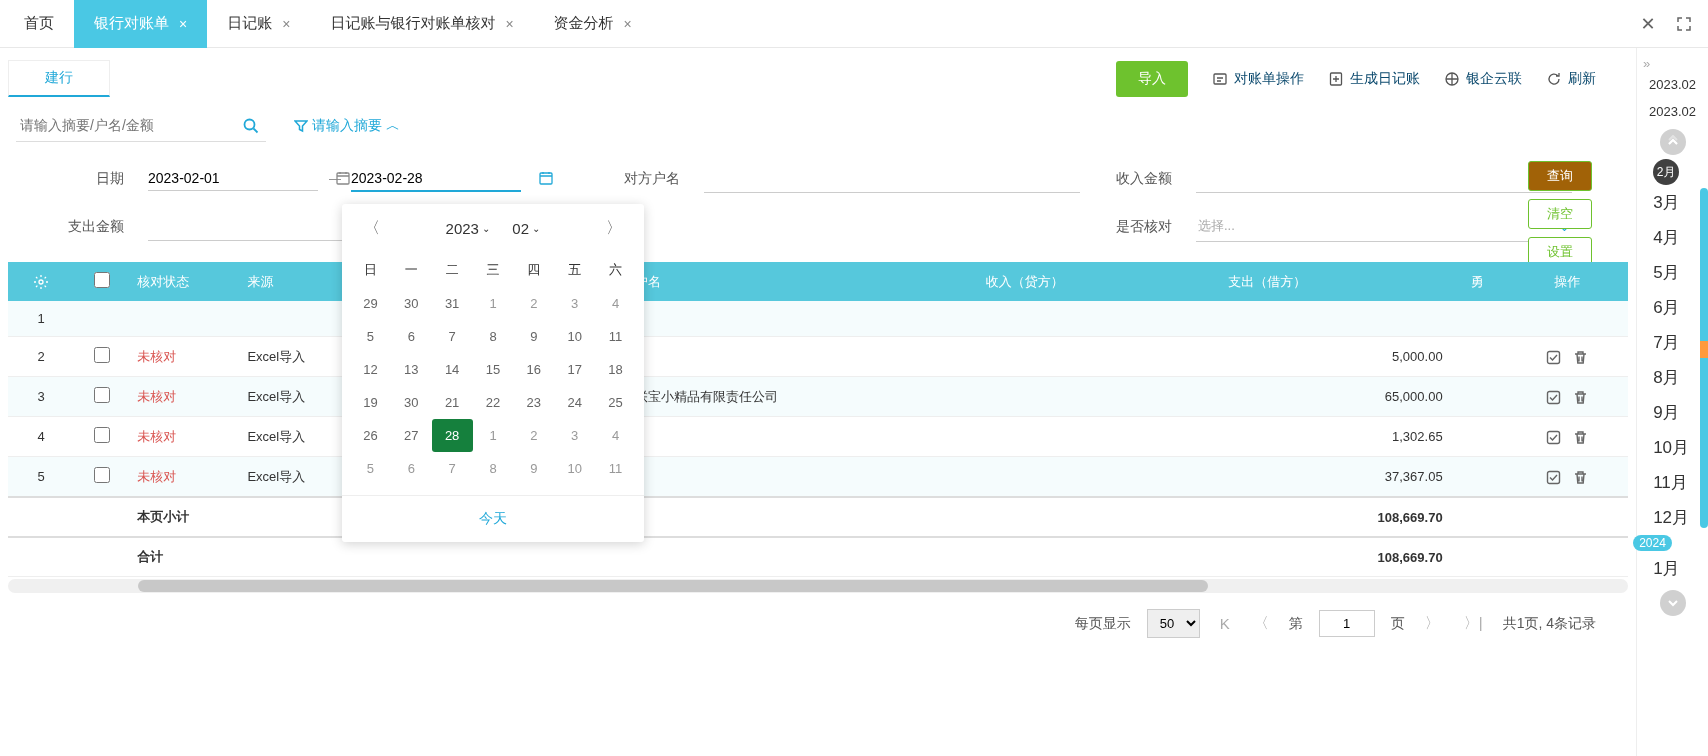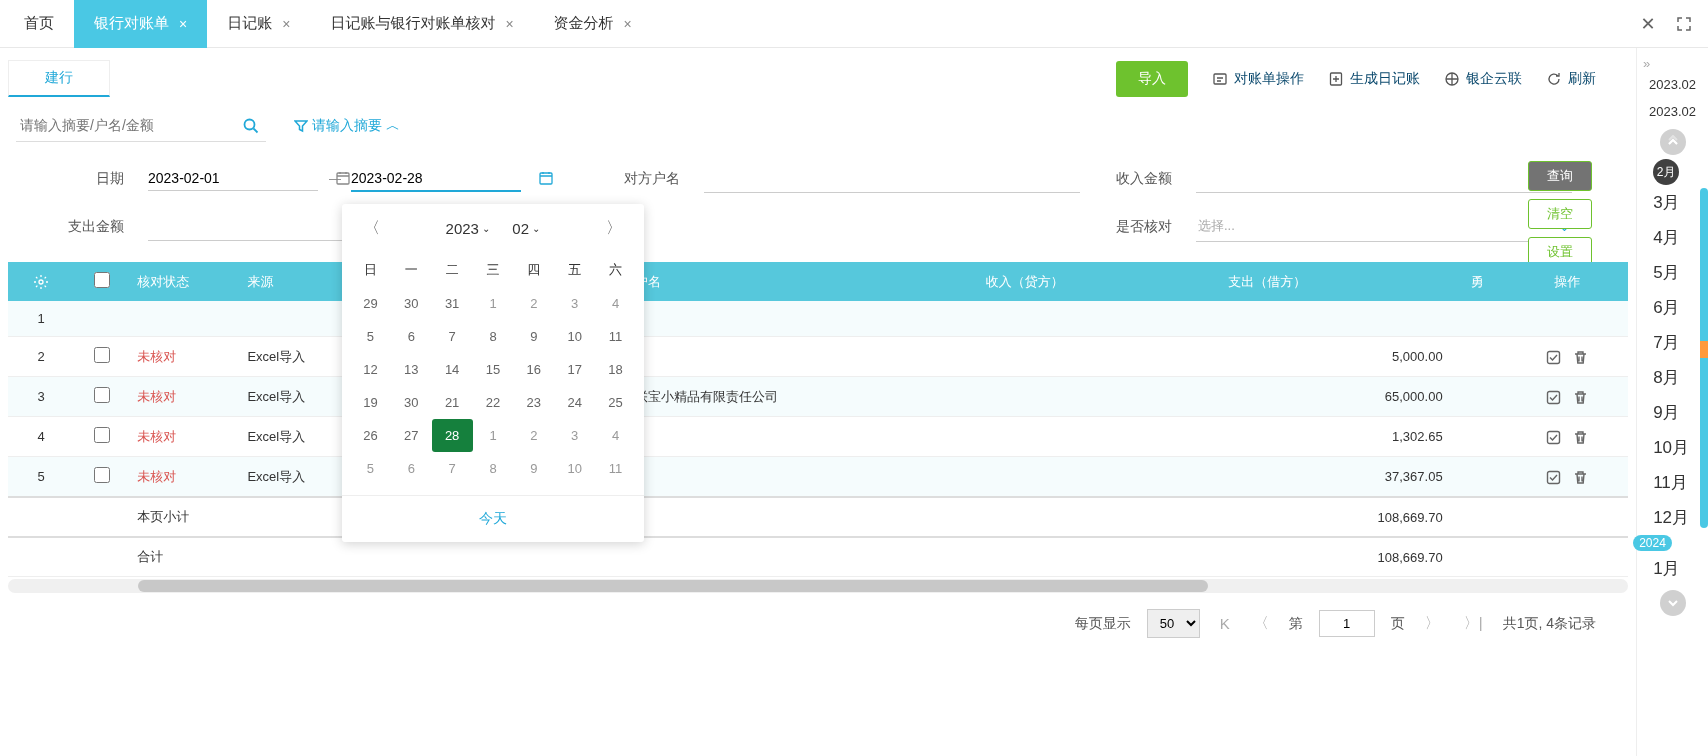--- a/index.html
+++ b/index.html
@@ -38,34 +38,34 @@
 .date-range{display:flex;align-items:center;gap:10px}
 .date-input{position:relative;display:flex;align-items:center;border-bottom:1px solid #ccc;padding:4px 0;width:170px}
 .date-input input{border:none;outline:none;font-size:14px;flex:1}
 .date-input.active{border-bottom:2px solid #20a8d8}
 .cal-icon{color:#888;margin-left:6px;cursor:pointer}
 .dash{color:#888}
 .uinput{border:none;border-bottom:1px solid #ccc;padding:6px 2px;width:100%;font-size:14px;outline:none}
 .select-box{border-bottom:1px solid #ccc;padding:6px 2px;display:flex;justify-content:space-between;align-items:center;color:#aaa;cursor:pointer}
 .side-btns{display:flex;flex-direction:column;gap:8px;position:absolute;right:44px;top:60px}
 .sbtn{border:1px solid #6ec22e;background:#fff;color:#6ec22e;padding:5px 18px;border-radius:3px;font-size:13px;cursor:pointer}
-.sbtn.fill{background:#737373;color:#fff}
+.sbtn.fill{background:#a16207;color:#fff}
 .table-wrap{margin:0 8px;overflow:hidden}
 table{width:100%;border-collapse:collapse;font-size:13px}
 thead th{background:#56c8dc;color:#fff;font-weight:normal;padding:10px 8px;text-align:left;position:relative}
 thead th.center{text-align:center}
 tbody td{padding:10px 8px;border-bottom:1px solid #eee}
 tbody tr:nth-child(odd){background:#f5fcfd}
 tbody tr:nth-child(even){background:#fff}
 .chk{width:16px;height:16px}
 .red{color:#d9534f}
 .num{text-align:right;padding-right:20px}
 .op-cell{display:flex;gap:12px;justify-content:center}
 .op-icon{cursor:pointer;color:#666}
-.footer-rows td{background:#fff;font-weight:400;border-top:2px solid #ddd}
+.footer-rows td{background:#fff;font-weight:700;border-top:2px solid #ddd}
 .hscroll{height:14px;background:#f0f0f0;margin:2px 8px;border-radius:7px;position:relative}
 .hscroll-thumb{position:absolute;left:130px;top:1px;height:12px;width:1070px;background:#c8c8c8;border-radius:6px}
 .pager{display:flex;justify-content:flex-end;align-items:center;gap:16px;padding:14px 40px;font-size:14px;color:#555}
 .pager select,.pager input{border:1px solid #ccc;padding:5px 8px;font-size:13px}
 .pager input{width:56px;text-align:center}
 .pager .pbtn{cursor:pointer;color:#aaa;padding:0 4px;font-size:15px}
 .calendar{position:absolute;top:40px;left:326px;width:302px;background:#fff;box-shadow:0 2px 12px rgba(0,0,0,.18);border-radius:3px;z-index:100}
 .cal-head{display:flex;justify-content:space-between;align-items:center;padding:14px 16px}
 .cal-nav{cursor:pointer;color:#666;font-size:16px;padding:0 6px}
 .cal-title{display:flex;gap:22px;font-size:15px}

